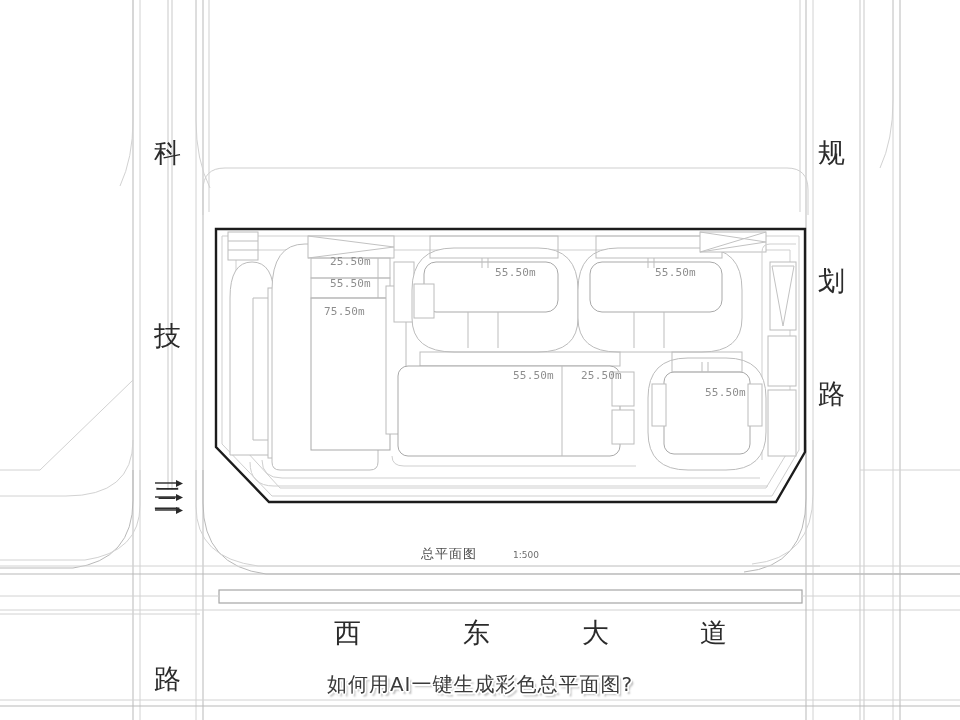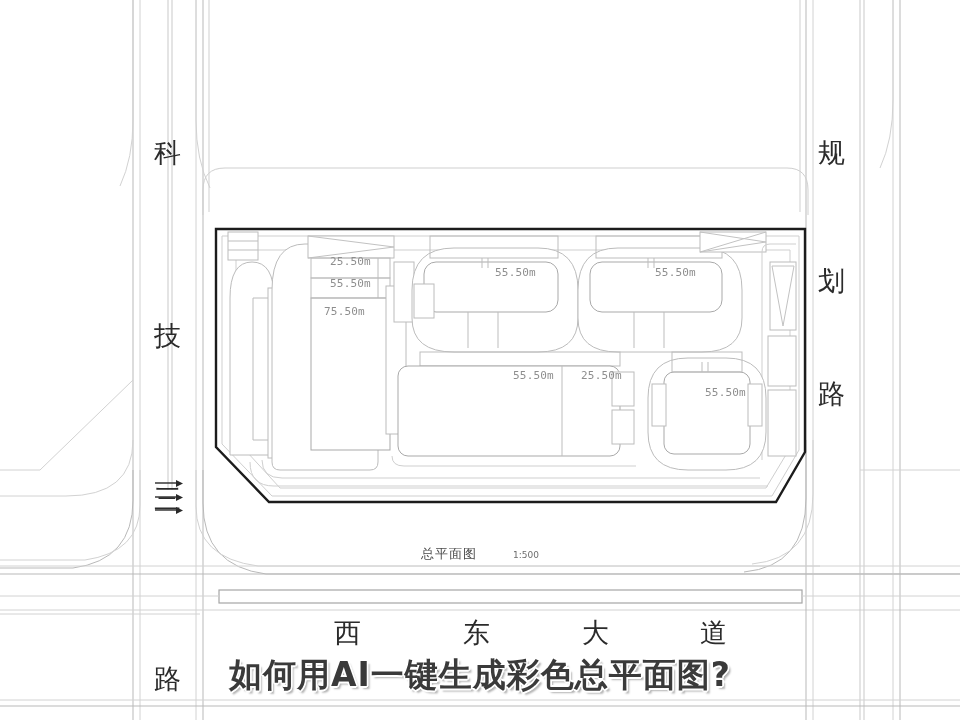--- a/index.html
+++ b/index.html
@@ -60,22 +60,22 @@
     fill: #6d6d6d;
   }
   
   #caption {
     position: absolute;
     left: 0;
     right: 0;
     bottom: 22px;
     text-align: center;
     font-family: "DejaVu Sans", "Liberation Sans", sans-serif;
-    font-size: 33px;
-    font-weight: bold;
+    font-size: 20px;
+    font-weight: normal;
     letter-spacing: 1px;
     color: #3a3a3a;
     text-shadow:
        1.6px 0 0 #fff, -1.6px 0 0 #fff, 0 1.6px 0 #fff, 0 -1.6px 0 #fff,
        1.2px 1.2px 0 #fff, -1.2px 1.2px 0 #fff, 1.2px -1.2px 0 #fff, -1.2px -1.2px 0 #fff,
        2.6px 2.6px 2px rgba(0,0,0,0.30);
     white-space: nowrap;
   }
 </style>
 </head>

